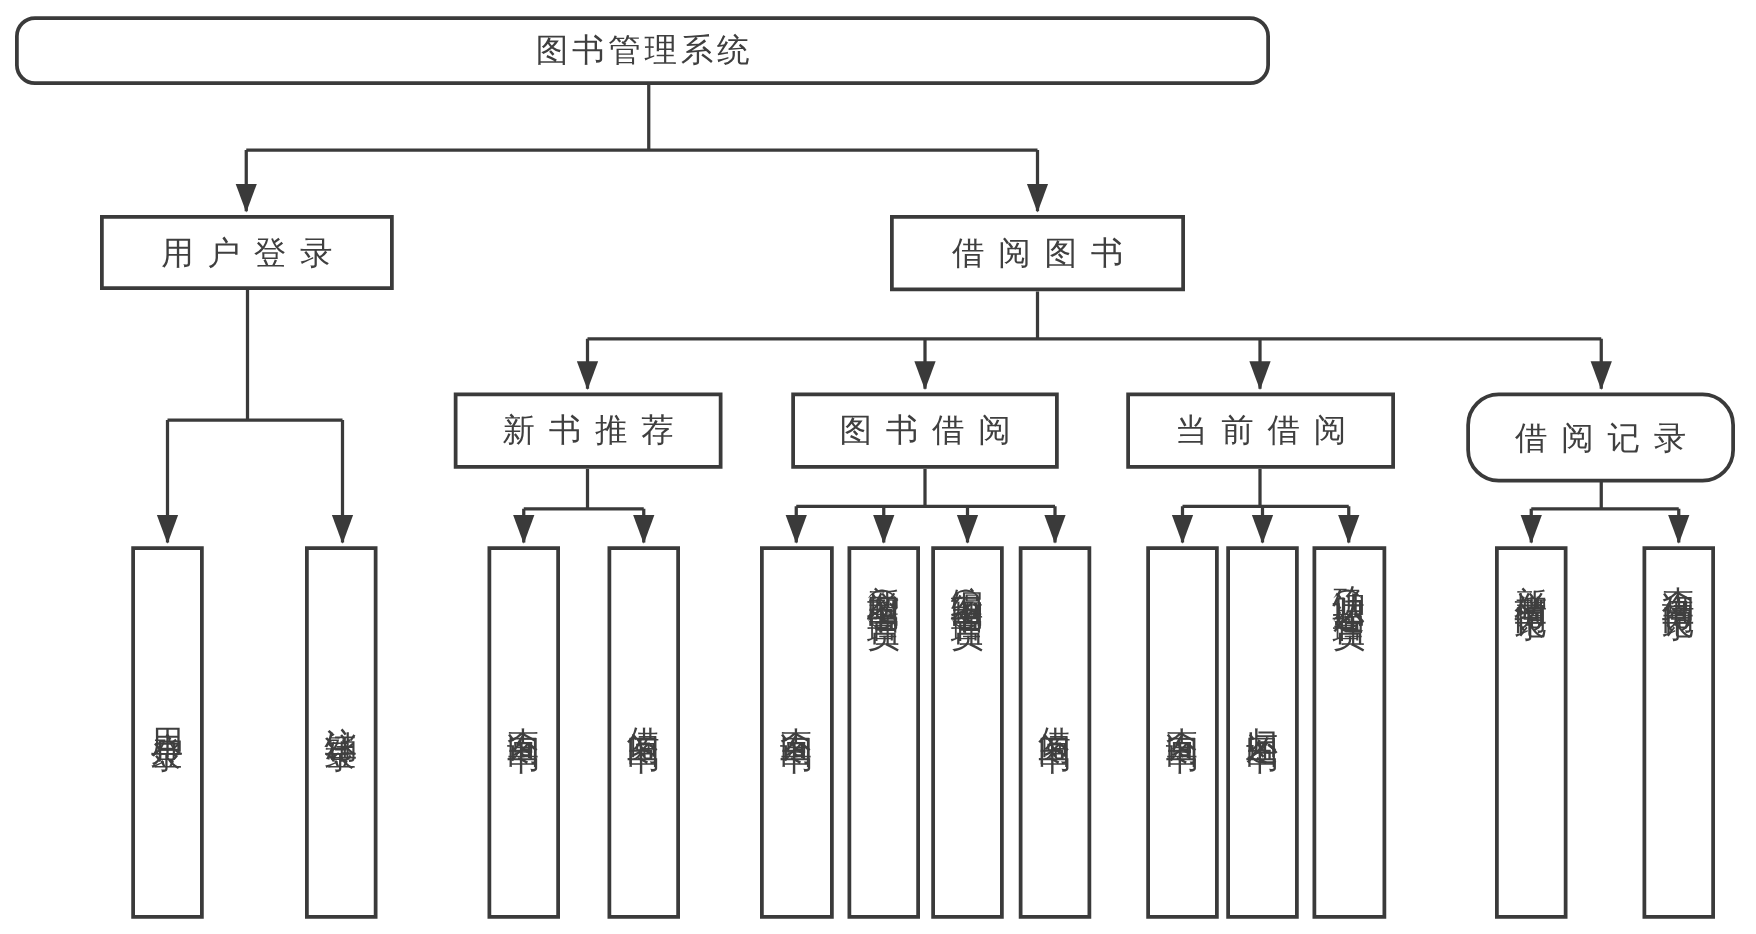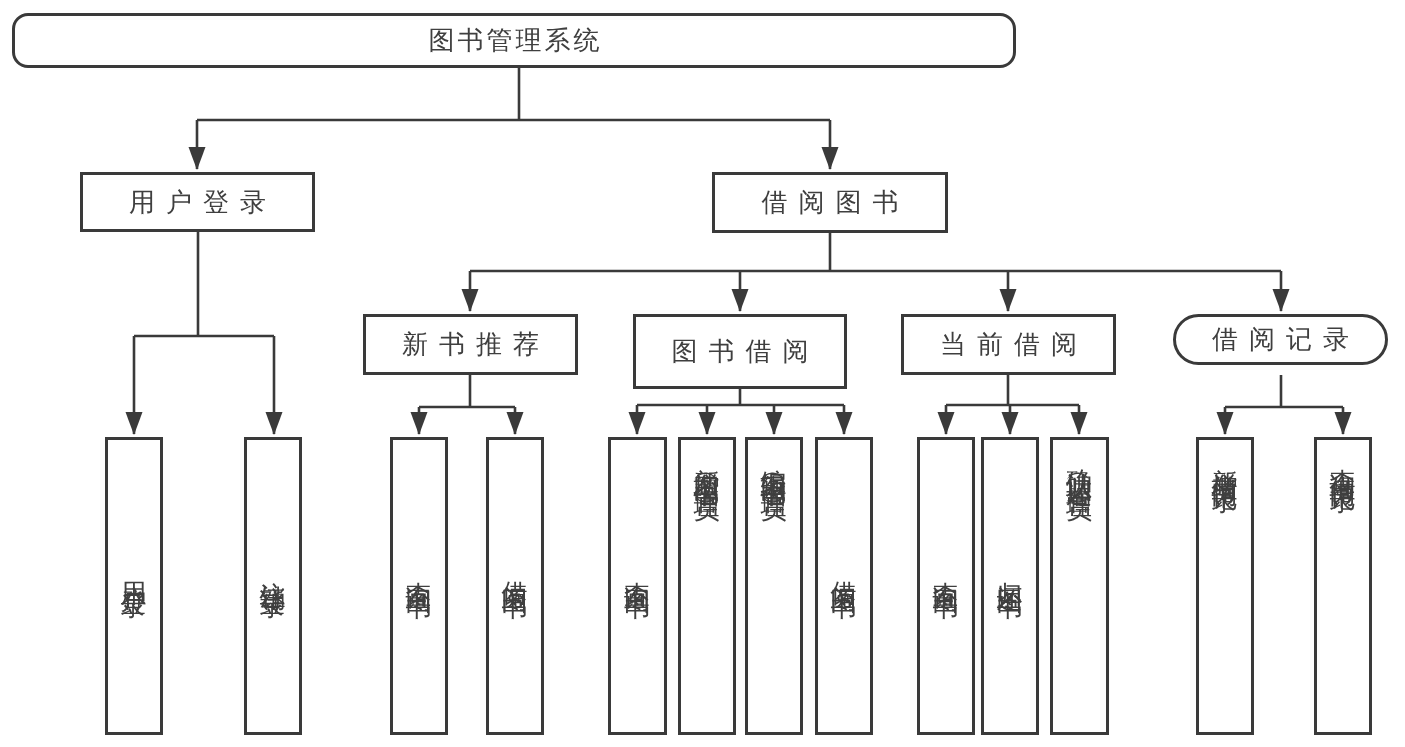--- a/index.html
+++ b/index.html
@@ -87,23 +87,23 @@
     <path class="ln" d="M1225,407 V434" marker-end="url(#arr)"></path>
     <path class="ln" d="M1343,407 V434" marker-end="url(#arr)"></path>
   </svg>
 
   <div class="node node-root" style="left:12px;top:13px;width:1004px;height:55px;">图书管理系统</div>
 
   <div class="node node-h" style="left:80px;top:172px;width:235px;height:60px;">用户登录</div>
   <div class="node node-h" style="left:712px;top:172px;width:236px;height:61px;">借阅图书</div>
 
   <div class="node node-h" style="left:363px;top:314px;width:215px;height:61px;">新书推荐</div>
-  <div class="node node-h" style="left:633px;top:314px;width:214px;height:75px;">图书借阅</div>
+  <div class="node node-h" style="left:633px;top:314px;width:214px;height:61px;">图书借阅</div>
   <div class="node node-h" style="left:901px;top:314px;width:215px;height:61px;">当前借阅</div>
-  <div class="node node-h" style="left:1173px;top:314px;width:215px;height:51px;border-radius:26px;">借阅记录</div>
+  <div class="node node-h" style="left:1173px;top:314px;width:215px;height:72px;border-radius:26px;">借阅记录</div>
 
   <div class="node node-v" style="left:105px;top:437px;width:58px;height:298px;">
     <span>用户登录</span>
   </div>
   <div class="node node-v" style="left:244px;top:437px;width:58px;height:298px;">
     <span>注销登录</span>
   </div>
 
   <div class="node node-v" style="left:390px;top:437px;width:58px;height:298px;">
     <span>查询图书</span>

